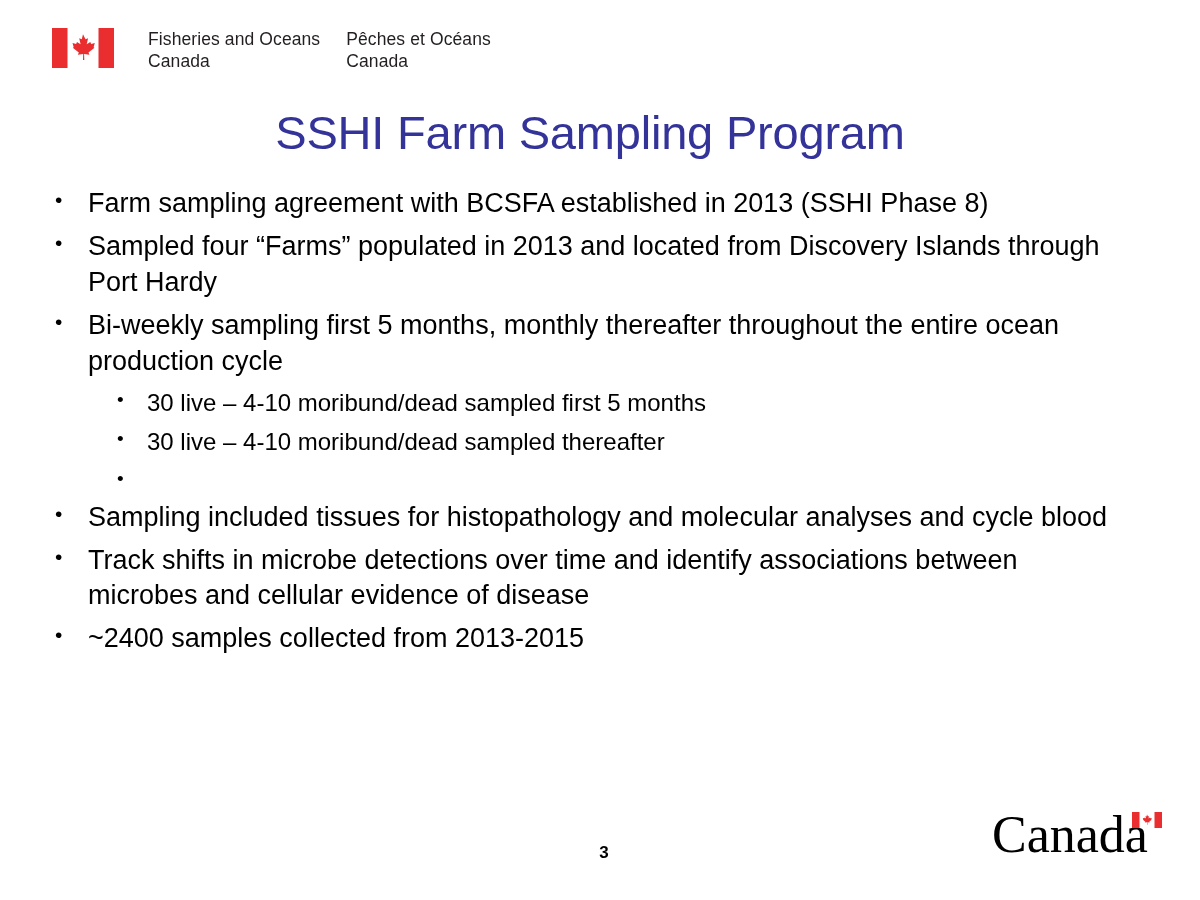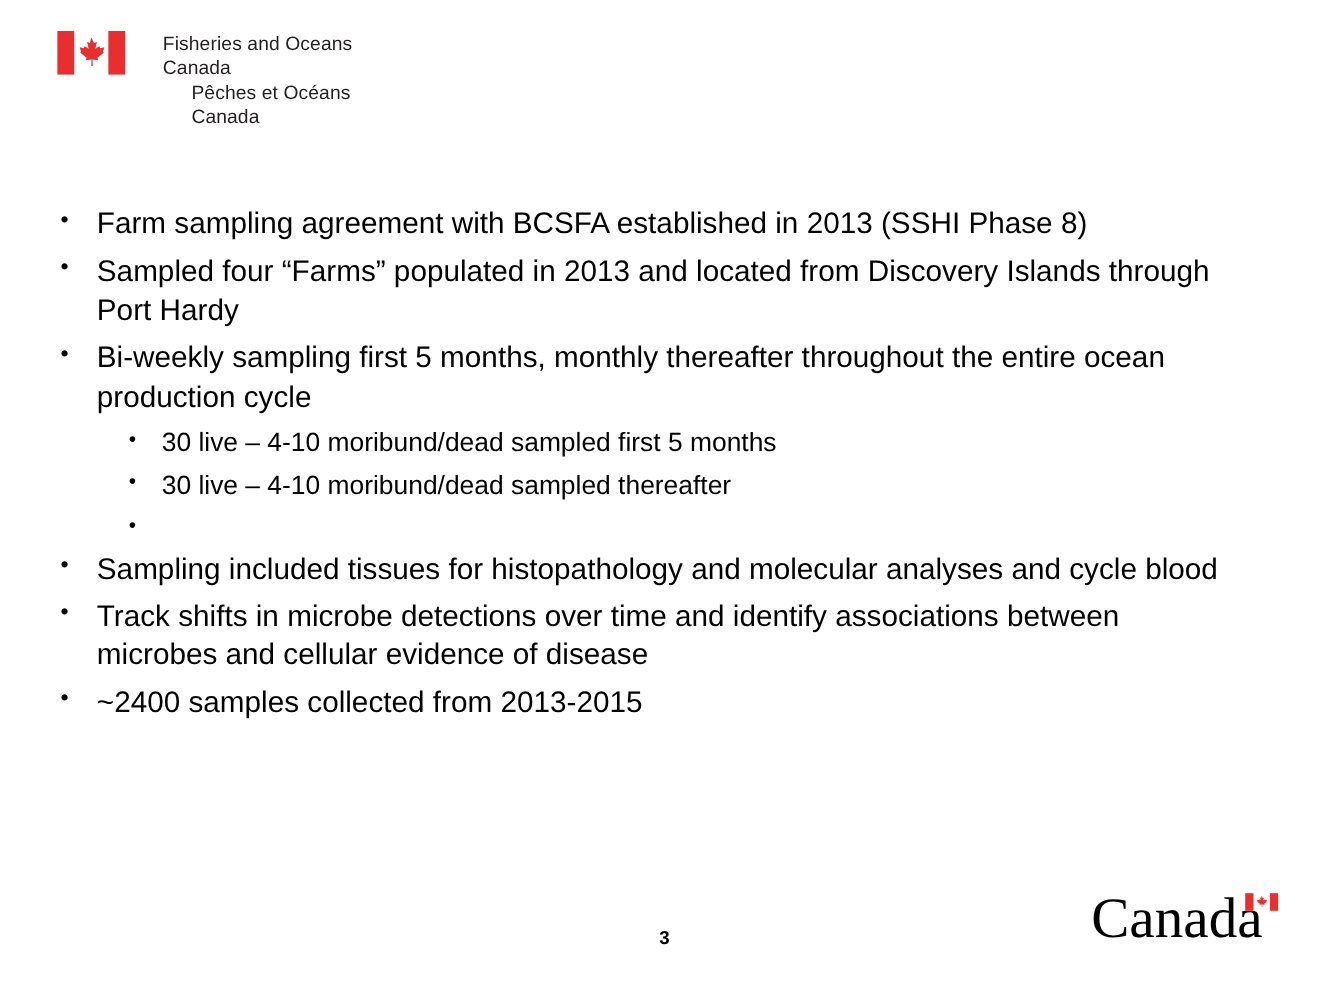--- a/index.html
+++ b/index.html
@@ -33,21 +33,20 @@
   .flag {
     width: 62px;
     height: 40px;
     flex: 0 0 auto;
     display: block;
   }
   .sig-text-group {
     display: flex;
     align-items: flex-start;
     margin-left: 34px;
-    flex-direction: column;
   }
   .sig-en, .sig-fr {
     font-family: "Liberation Sans", sans-serif;
     font-size: 17.5px;
     line-height: 1.28;
     color: #231f20;
     letter-spacing: 0.1px;
     white-space: pre-line;
   }
   .sig-fr { margin-left: 26px; }
@@ -149,20 +148,21 @@
       </svg>
     </span>
     <span class="sig-text-group">
       <span class="sig-en">Fisheries and Oceans
 Canada</span>
       <span class="sig-fr">Pêches et Océans
 Canada</span>
     </span>
   </div>
 
+  <div class="title">SSHI Farm Sampling Program</div>
 
   <div class="body">
 
     <div class="bullet lvl1">
       <span class="marker">•</span>
       <span class="btext">Farm sampling agreement with BCSFA established in 2013 (SSHI Phase 8)</span>
     </div>
 
     <div class="bullet lvl1">
       <span class="marker">•</span>

